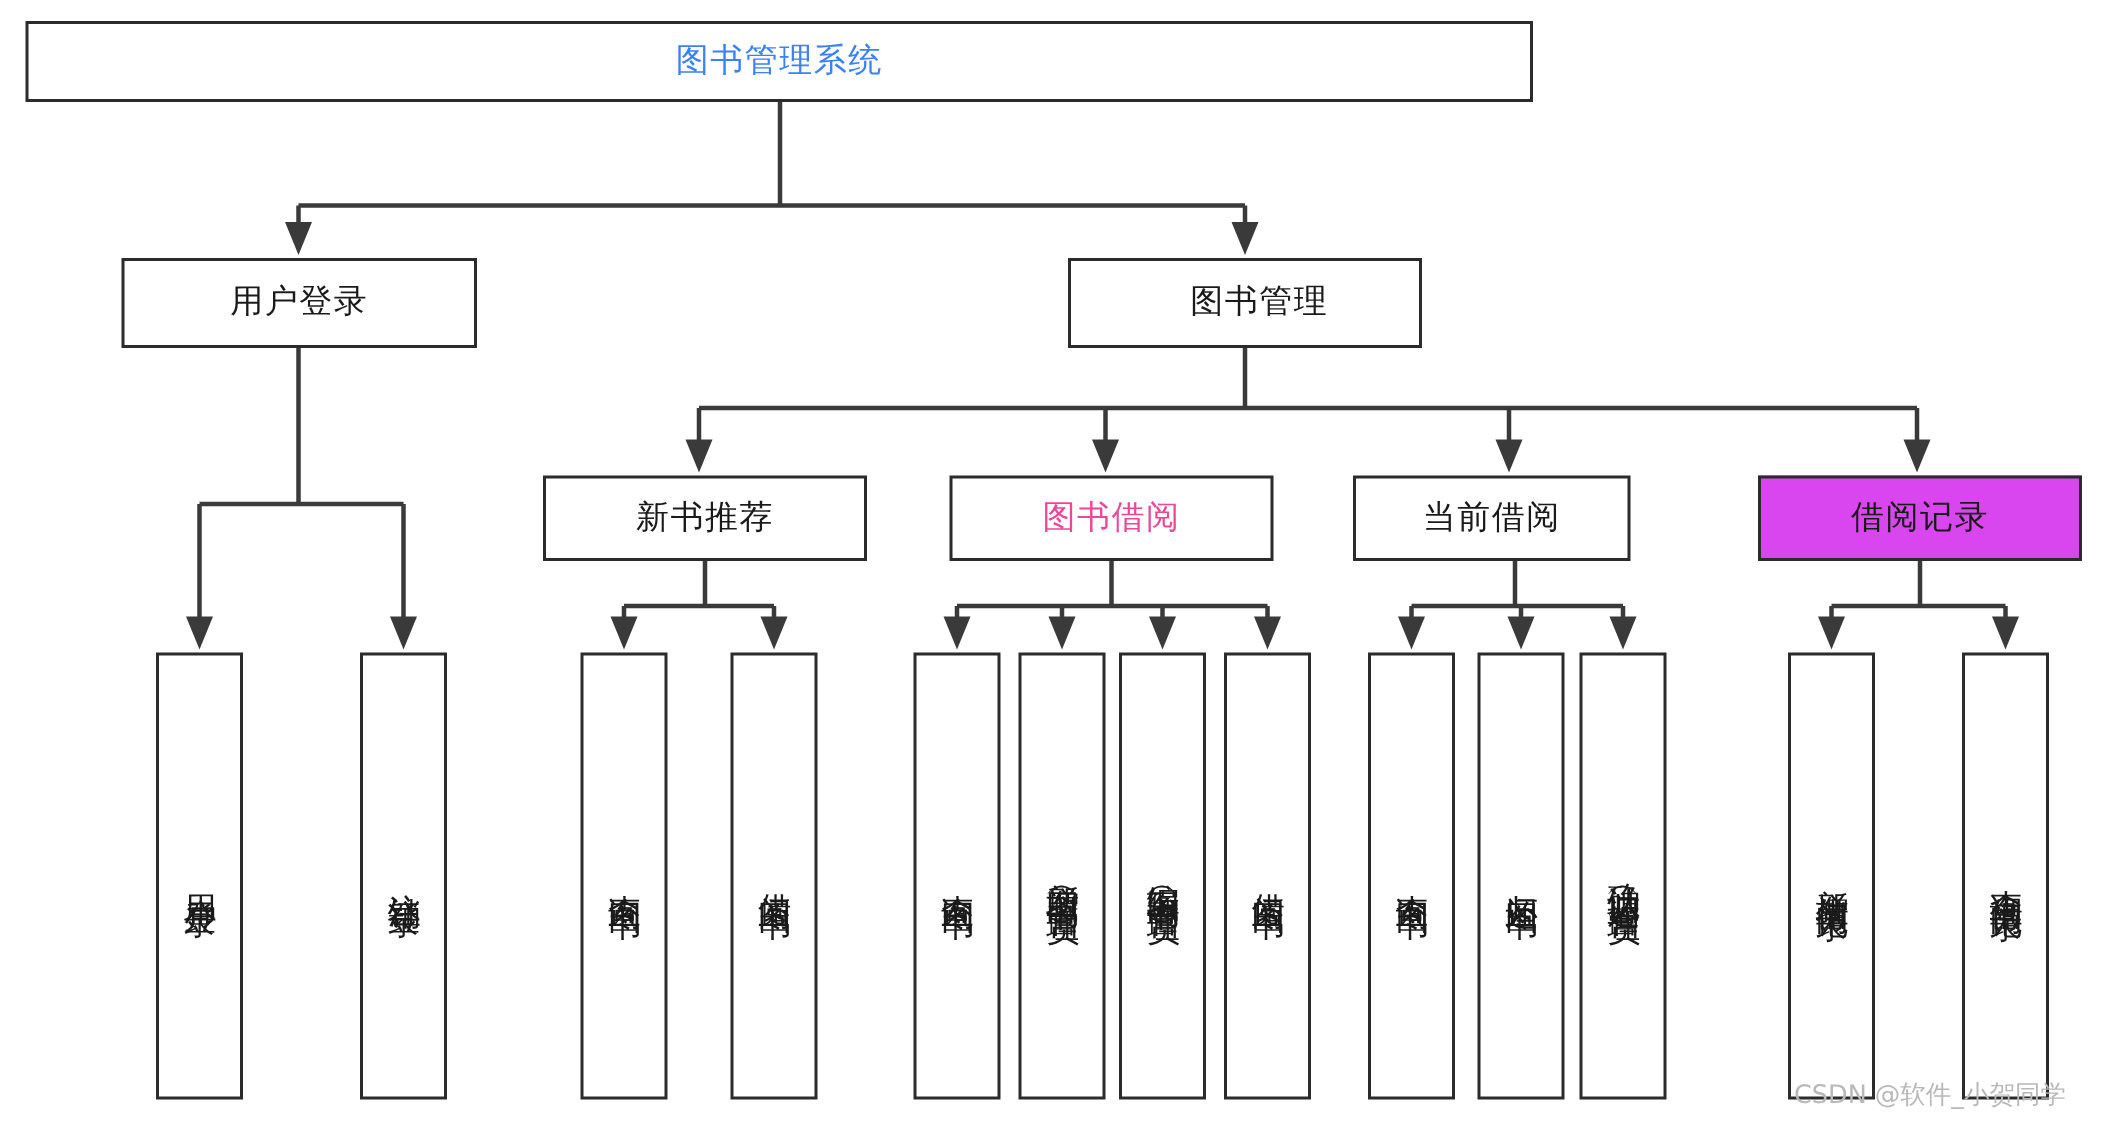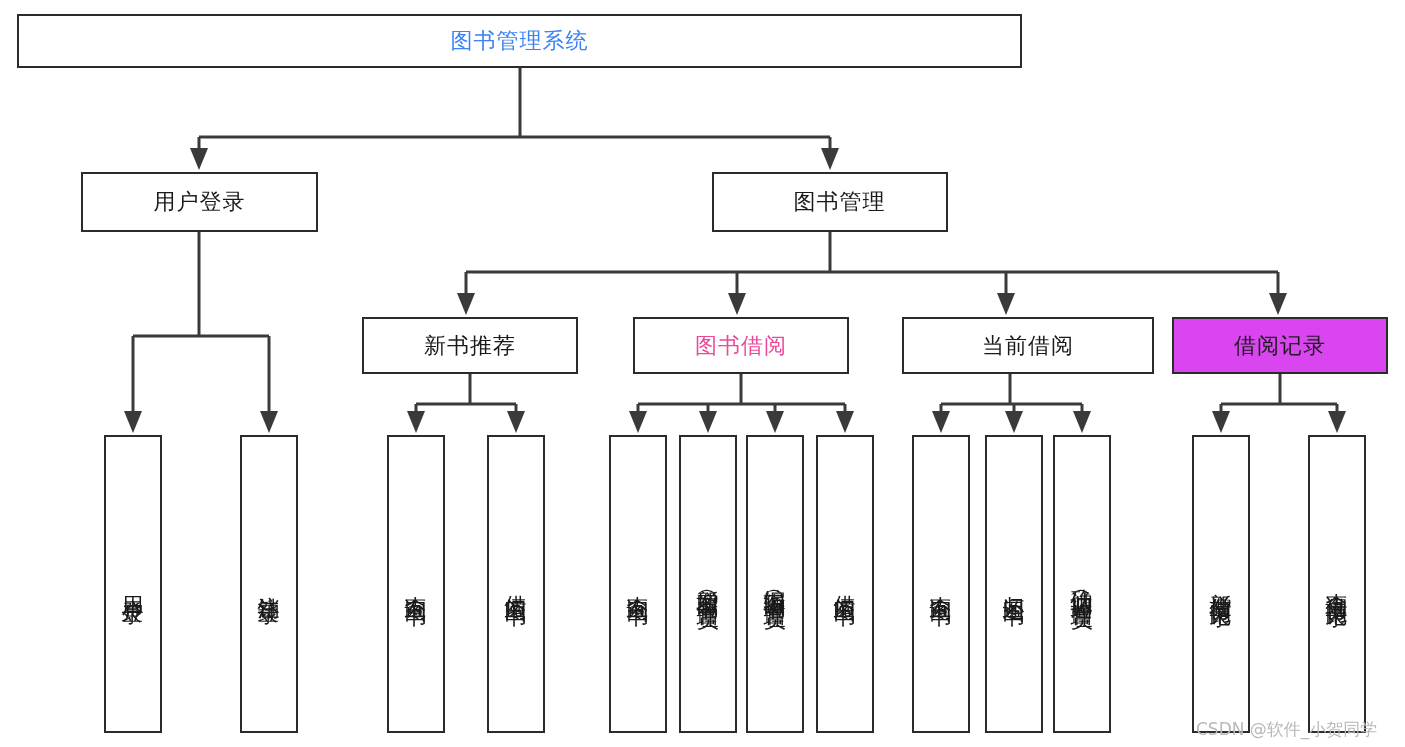--- a/index.html
+++ b/index.html
@@ -134,21 +134,21 @@
       </div>
       <div class="node-box" style="left: 712px; top: 172px; width: 236px; height: 60px; border-color: rgb(43, 43, 43); background: rgb(255, 255, 255); padding-left: 19px;">
         <span class="node-label-h" style="color: rgb(26, 26, 26);">图书管理</span>
       </div>
       <div class="node-box" style="left: 362px; top: 317px; width: 216px; height: 57px; border-color: rgb(43, 43, 43); background: rgb(255, 255, 255);">
         <span class="node-label-h" style="color: rgb(26, 26, 26);">新书推荐</span>
       </div>
       <div class="node-box" style="left: 633px; top: 317px; width: 216px; height: 57px; border-color: rgb(43, 43, 43); background: rgb(255, 255, 255);">
         <span class="node-label-h" style="color: #ec4899;">图书借阅</span>
       </div>
-      <div class="node-box" style="left: 902px; top: 317px; width: 252px; height: 57px; border-color: rgb(43, 43, 43); background: rgb(255, 255, 255);">
+      <div class="node-box" style="left: 902px; top: 317px; width: 185px; height: 57px; border-color: rgb(43, 43, 43); background: rgb(255, 255, 255);">
         <span class="node-label-h" style="color: rgb(26, 26, 26);">当前借阅</span>
       </div>
       <div class="node-box" style="left: 1172px; top: 317px; width: 216px; height: 57px; border-color: rgb(43, 43, 43); background: #d946ef;">
         <span class="node-label-h" style="color: rgb(26, 26, 26);">借阅记录</span>
       </div>
       <div class="node-box" style="left: 104px; top: 435px; width: 58px; height: 298px; border-color: rgb(43, 43, 43); background: rgb(255, 255, 255);">
         <span class="node-label-v" style="color: rgb(26, 26, 26);">用户登录</span>
       </div>
       <div class="node-box" style="left: 240px; top: 435px; width: 58px; height: 298px; border-color: rgb(43, 43, 43); background: rgb(255, 255, 255);">
         <span class="node-label-v" style="color: rgb(26, 26, 26);">注销登录</span>

